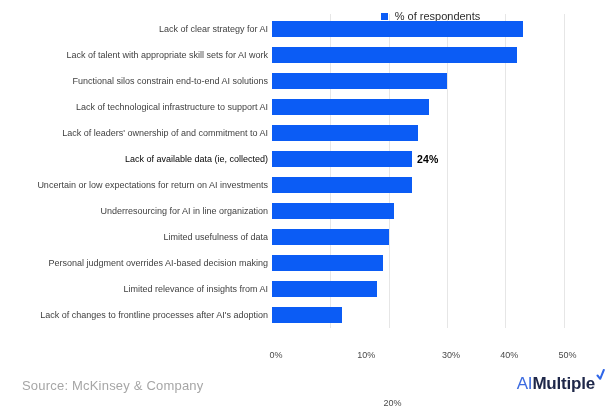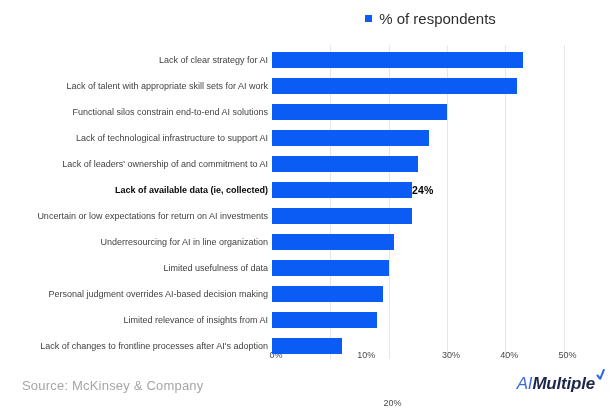--- a/index.html
+++ b/index.html
@@ -5,44 +5,44 @@
   html, body { margin: 0; padding: 0; background: #fff; }
   body { width: 612px; height: 410px; font-family: "Liberation Sans", sans-serif; }
   .canvas { position: relative; width: 612px; height: 410px; background: #fff; overflow: hidden; }
 
   
   .legend {
     position: absolute; top: 10px; left: 276px; width: 309px;
     display: flex; align-items: center; justify-content: center; gap: 7px;
   }
   .swatch { width: 7px; height: 7px; background: #0b5cf5; display: inline-block; }
-  .legend-text { font-size: 15px; color: #2e2e2e; }
+  .legend-text { font-size: 11px; color: #2e2e2e; }
 
   
-  .chart { position: absolute; top: 47px; left: 22px; display: flex; }
+  .chart { position: absolute; top: 16px; left: 22px; display: flex; }
   .labels-col { width: 250px; }
   .cat-label {
     height: 26px; display: flex; align-items: center; justify-content: flex-end;
     font-size: 9px; color: #3f3f3f; white-space: nowrap; padding-right: 4px;
   }
-  .cat-label.hl { font-weight: bold; color: #050505; }
+  .cat-label.hl { font-weight: normal; color: #050505; }
 
   .plot { position: relative; width: 309px; }
   .gridline { position: absolute; top: -2px; bottom: 0; width: 1px; background: #e6e6e6; }
   .bar-row { position: relative; height: 26px; display: flex; align-items: center; z-index: 1; }
   .bar { height: 16px; background: #0b5cf5; }
-  .val { font-size: 10.5px; font-weight: bold; color: #000; letter-spacing: 0.2px; }
+  .val { font-size: 10.5px; font-weight: bold; color: #000; margin-left: 5px; letter-spacing: 0.2px; }
 
   
   .axis { position: absolute; top: 348px; left: 276px; width: 309px; height: 14px; }
   .tick { position: absolute; top: 2px; transform: translateX(-50%); font-size: 9px; color: #4a4a4a; }
 
   
   .source { position: absolute; left: 22px; top: 378px; font-size: 13px; color: #a6a6a6; letter-spacing: 0.2px; }
-  .logo { position: absolute; right: 7px; top: 369px; font-size: 17px; letter-spacing: -0.2px; white-space: nowrap; font-style: italic; }
+  .logo { position: absolute; right: 7px; top: 369px; font-size: 17px; letter-spacing: -0.2px; white-space: nowrap; }
   .logo-ai { color: #3c6be0; font-weight: 500; }
   .logo-multiple { color: #1e2749; font-weight: 600; }
   .spark { margin-left: 1px; vertical-align: 9px; }
 </style>
 </head>
 <body>
 
 <div class="canvas">
 
   <div class="legend">

